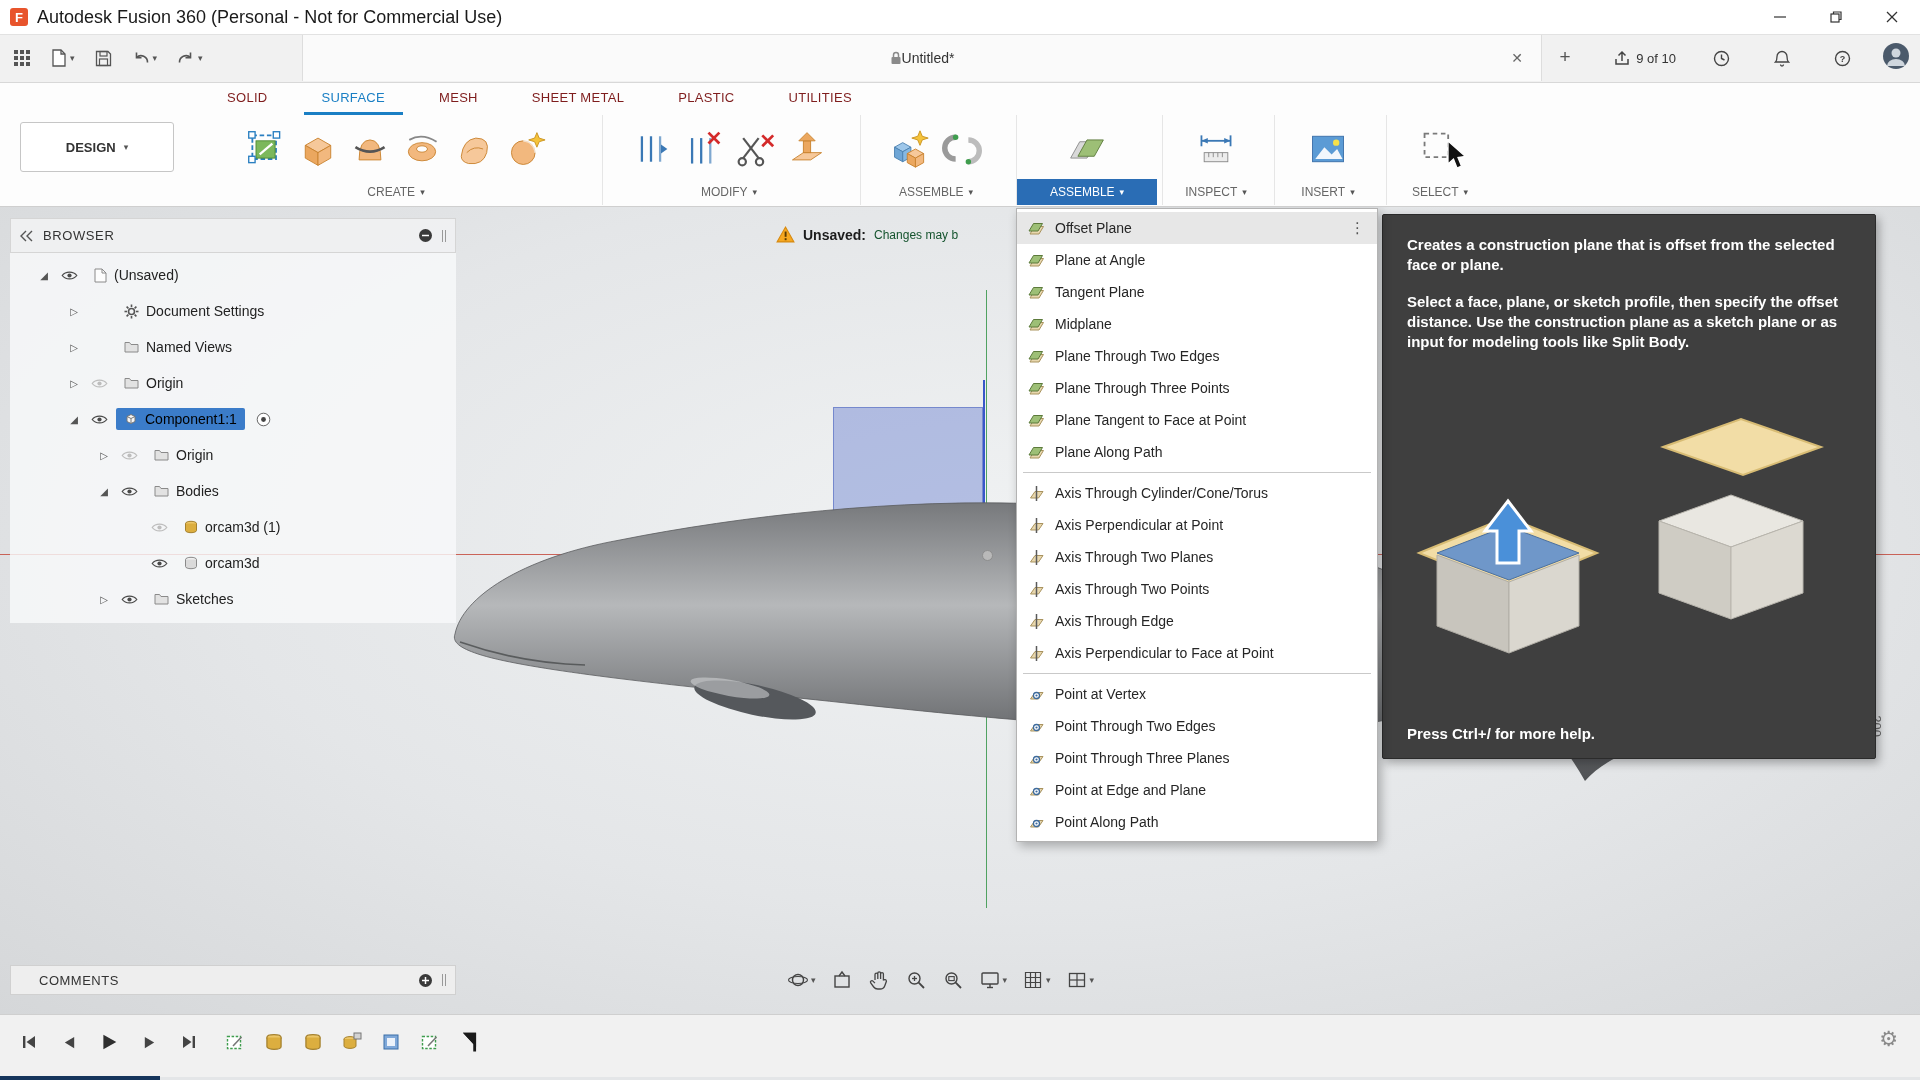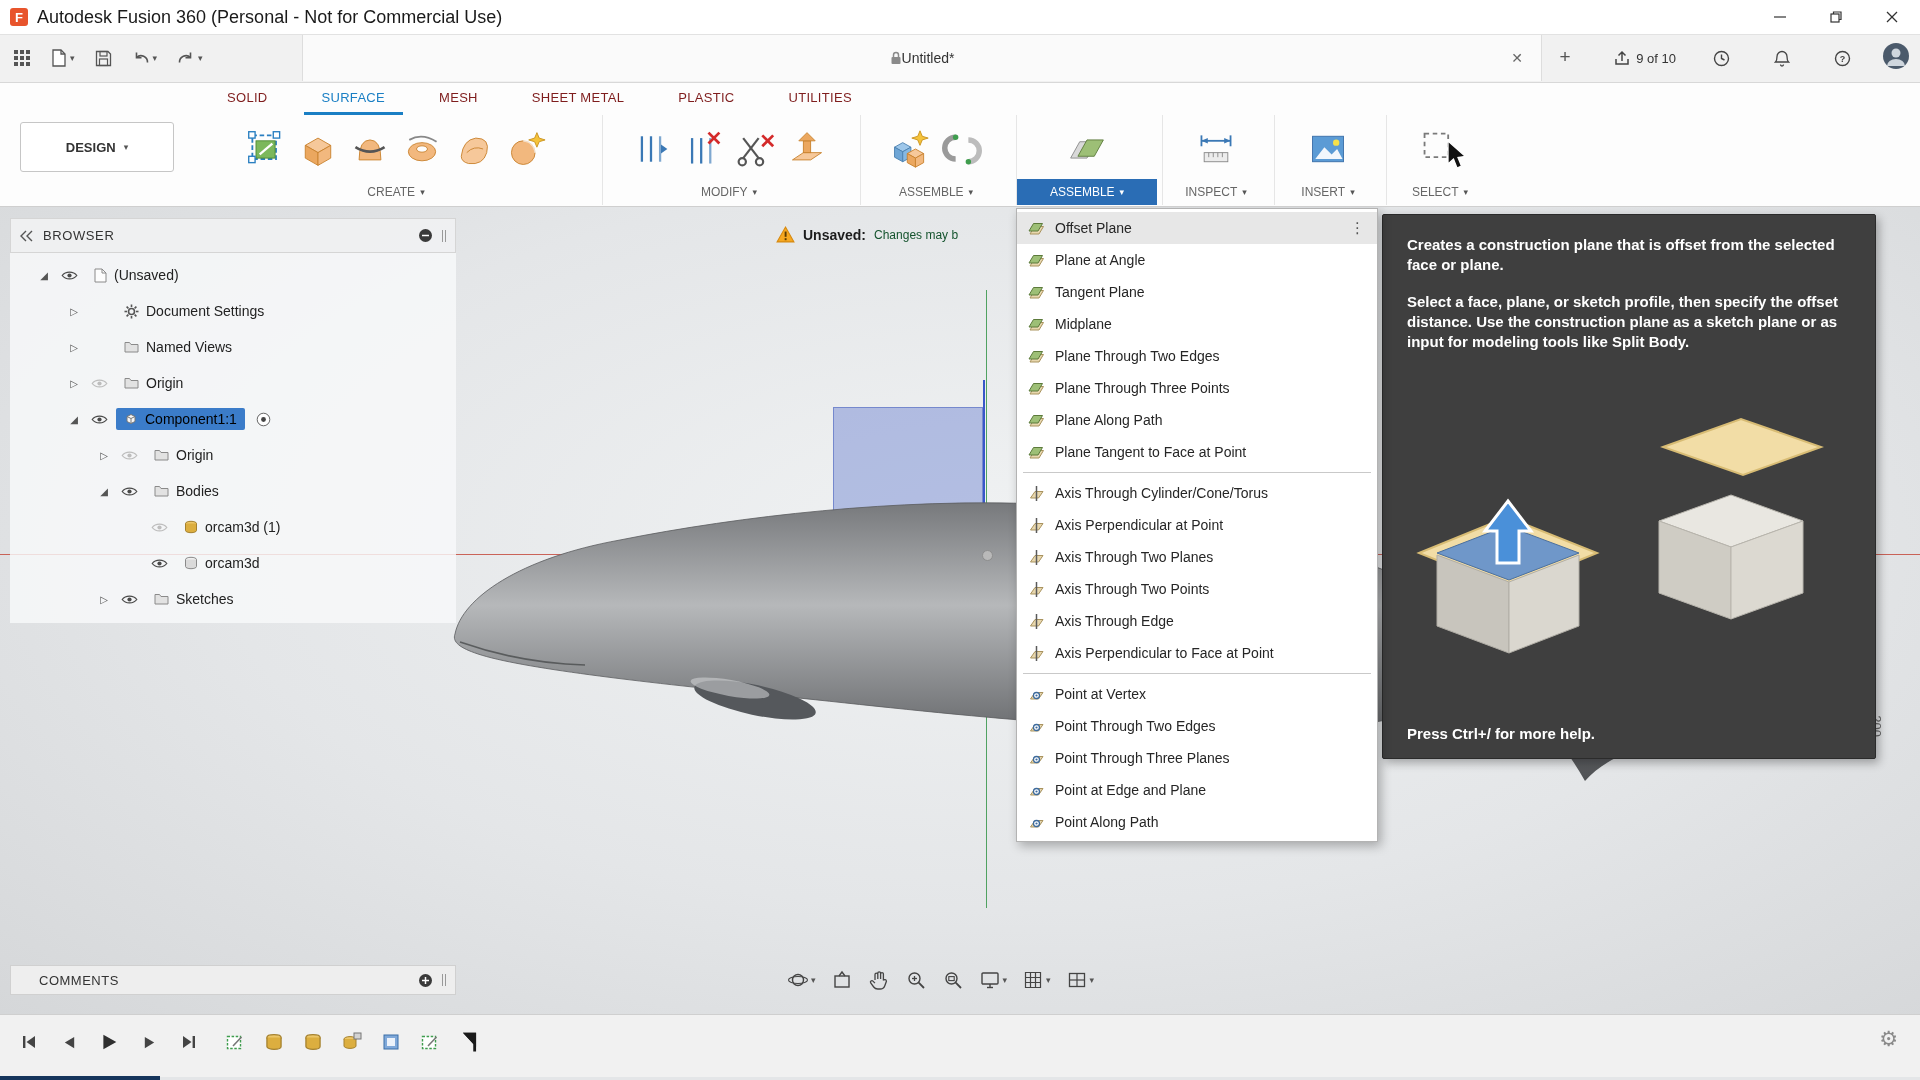--- a/index.html
+++ b/index.html
@@ -755,30 +755,30 @@
         </span>
         <span>Plane Through Three Points</span>
       </div>
       <div class="mitem">
         <span class="ic">
           <svg width="17" height="17" viewBox="0 0 17 17">
             <polygon points="2,14 6.5,6.5 15.5,6.5 11,14" fill="#e8d7ae" stroke="#a9935e"></polygon>
             <polygon points="1,11 5.5,3.5 14.5,3.5 10,11" fill="#9dbf76" stroke="#5c7a3b"></polygon>
           </svg>
         </span>
-        <span>Plane Along Path</span>
+        <span>Plane Tangent to Face at Point</span>
       </div>
       <div class="mitem">
         <span class="ic">
           <svg width="17" height="17" viewBox="0 0 17 17">
             <polygon points="2,14 6.5,6.5 15.5,6.5 11,14" fill="#e8d7ae" stroke="#a9935e"></polygon>
             <polygon points="1,11 5.5,3.5 14.5,3.5 10,11" fill="#9dbf76" stroke="#5c7a3b"></polygon>
           </svg>
         </span>
-        <span>Plane Tangent to Face at Point</span>
+        <span>Plane Along Path</span>
       </div>
       <div class="mdiv"></div>
       <div class="mitem">
         <span class="ic">
           <svg width="17" height="17" viewBox="0 0 17 17">
             <polygon points="2.5,13 7,6.5 15,6.5 10.5,13" fill="#e8d7ae" stroke="#a9935e"></polygon>
             <line x1="8.5" y1="1" x2="8.5" y2="16" stroke="#5a5a5a" stroke-width="1.5"></line>
           </svg>
         </span>
         <span>Axis Through Cylinder/Cone/Torus</span>

